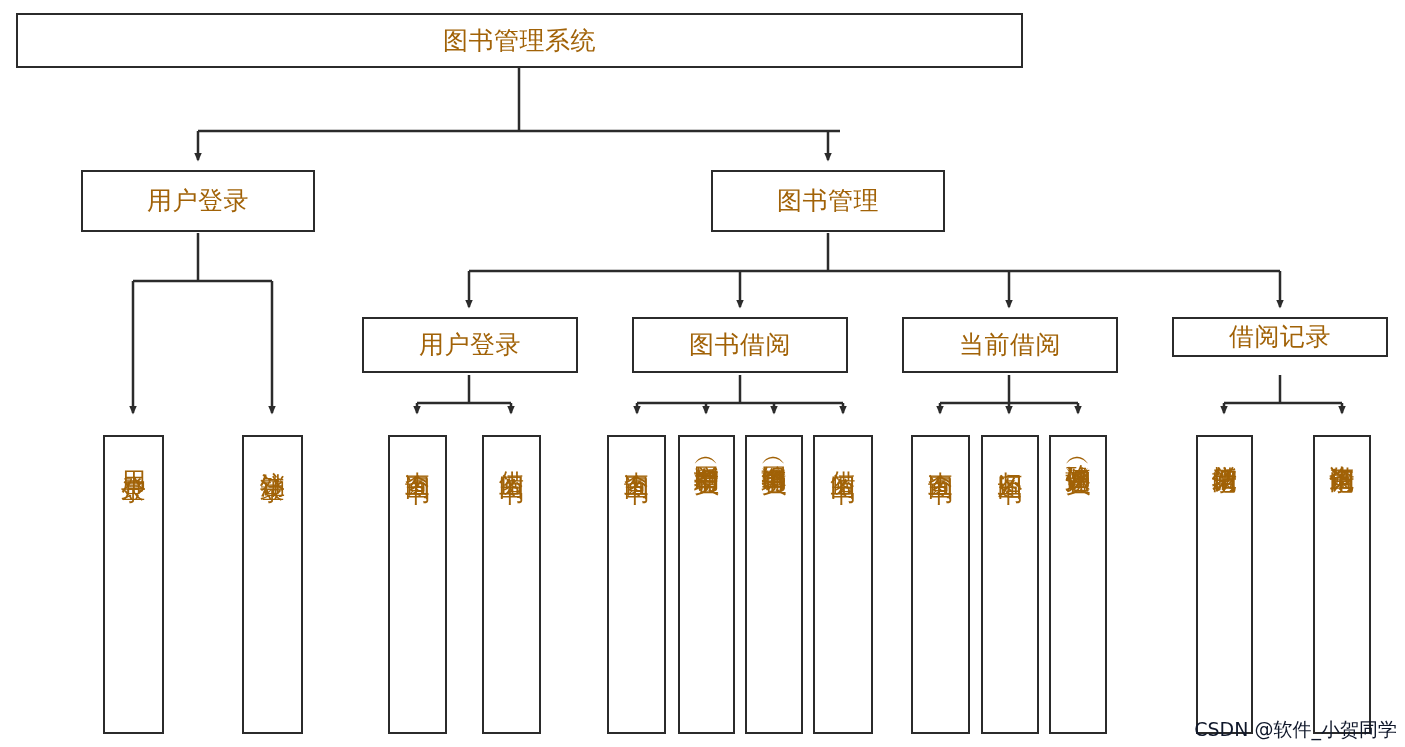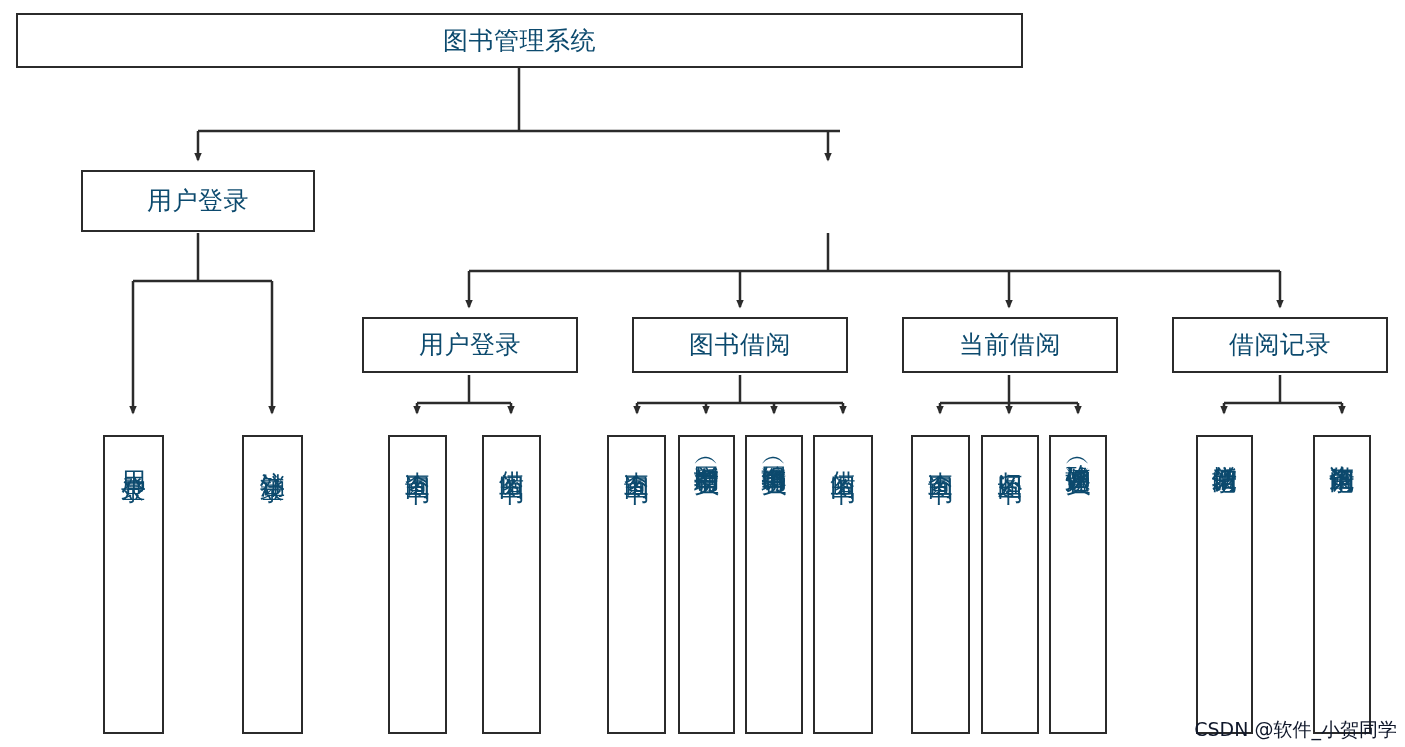--- a/index.html
+++ b/index.html
@@ -26,21 +26,21 @@
     height: 747px;
   }
   .node {
     position: absolute;
     box-sizing: border-box;
     background: #ffffff;
     border: 2px solid #2b2b2b;
     display: flex;
     align-items: center;
     justify-content: center;
-    color: #0c4a6e;
+    color: #a16207;
   }
   .node-label {
     display: block;
     text-align: center;
     line-height: 1.18;
     white-space: nowrap;
   }
   
   .node.horiz .node-label {
     font-size: 25px;
@@ -136,31 +136,34 @@
     </g>
   </svg>
 
   <div class="node root horiz" style="left:16px; top:13px; width:1007px; height:55px;">
     <span class="node-label">图书管理系统</span>
   </div>
 
   <div class="node horiz" style="left:81px; top:170px; width:234px; height:62px;">
     <span class="node-label">用户登录</span>
   </div>
+  <div class="node horiz" style="left:711px; top:170px; width:234px; height:62px;">
+    <span class="node-label">图书管理</span>
+  </div>
 
   <div class="node horiz" style="left:362px; top:317px; width:216px; height:56px;">
     <span class="node-label">用户登录</span>
   </div>
   <div class="node horiz" style="left:632px; top:317px; width:216px; height:56px;">
     <span class="node-label">图书借阅</span>
   </div>
   <div class="node horiz" style="left:902px; top:317px; width:216px; height:56px;">
     <span class="node-label">当前借阅</span>
   </div>
-  <div class="node horiz" style="left:1172px; top:317px; width:216px; height:56px;align-items:center;">
+  <div class="node horiz" style="left:1172px; top:317px; width:216px; height:40px;align-items:center;">
     <span class="node-label">借阅记录</span>
   </div>
 
   <div class="node vert mid-text" style="left:103px; top:435px; width:61px; height:299px;">
     <span class="node-label">用户登录</span>
   </div>
   <div class="node vert mid-text" style="left:242px; top:435px; width:61px; height:299px;">
     <span class="node-label">注销登录</span>
   </div>
 

